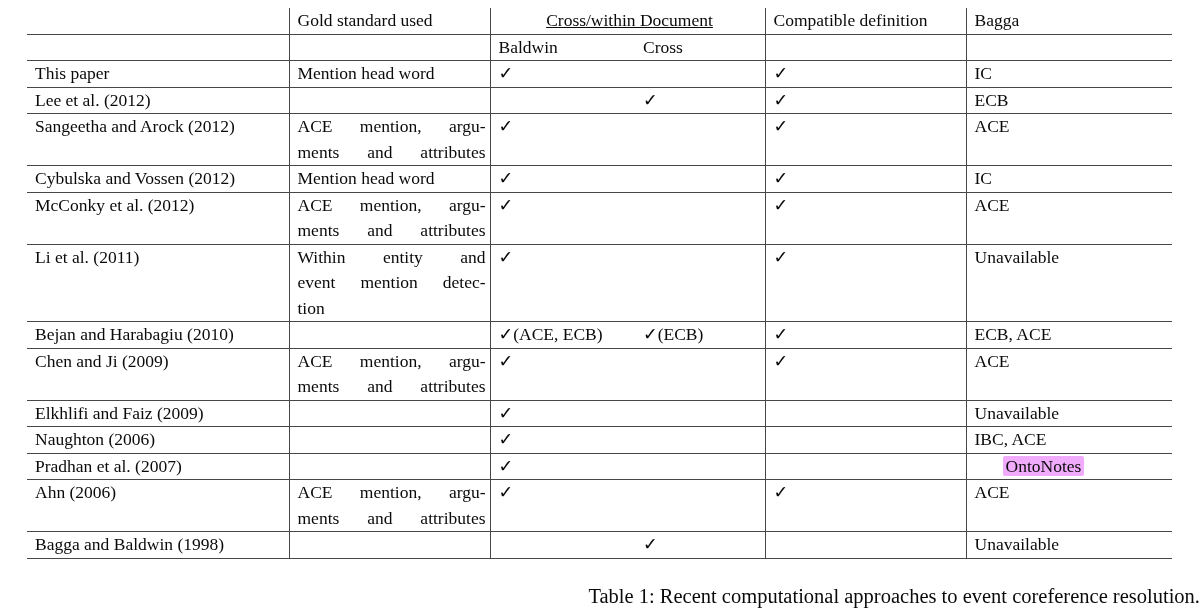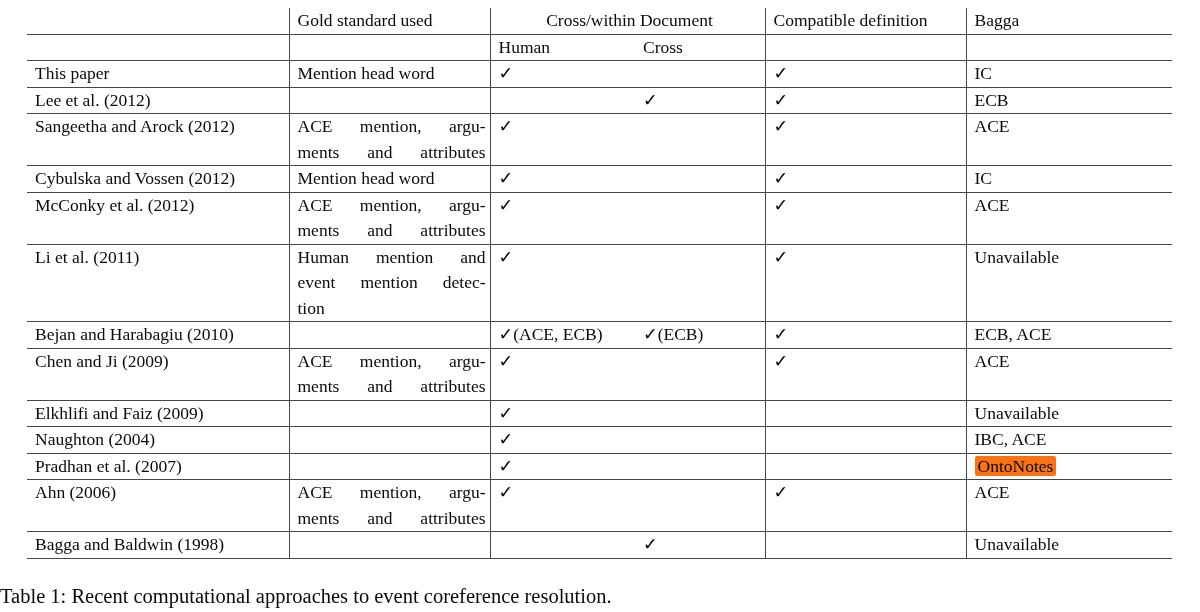--- a/index.html
+++ b/index.html
@@ -10,27 +10,27 @@
   table.approaches {
     position:absolute; left:27px; top:8px;
     border-collapse:collapse; table-layout:fixed;
   }
   td {
     font-size:17.5px; line-height:25.5px; padding:0 4px 0 8px;
     vertical-align:top; border-bottom:1.5px solid #474747;
     overflow:hidden;
   }
   .vline { border-left:1.5px solid #474747; }
-  .center { text-align:center; }
+  .center { text-align:center;text-decoration:underline; }
   .gold { white-space:pre-line;margin-left:22px; }
   .justify { text-align:justify; text-align-last:justify; }
-  .hl { background:#f97316; padding:0 3px; border-radius:2px; }
+  .hl { background:#f0abfc; padding:0 3px; border-radius:2px;margin-left:28px; }
   .caption {
     position:absolute; left:0; top:584px; width:1200px;
-    text-align:left; font-size:20.5px; line-height:25px;
+    text-align:right; font-size:20.5px; line-height:25px;
   }
 </style>
 </head>
 <body>
 
 <div class="page">
   <table class="approaches">
     <colgroup>
       <col style="width:262px">
         <col style="width:201px">
@@ -44,21 +44,21 @@
         <tr>
       <td></td>
       <td class="vline">Gold standard used</td>
       <td class="vline center" colspan="2">Cross/within Document</td>
       <td class="vline">Compatible definition</td>
       <td class="vline">Bagga</td>
     </tr>
     <tr>
       <td></td>
       <td class="vline"></td>
-      <td class="vline">Human</td>
+      <td class="vline">Baldwin</td>
       <td>Cross</td>
       <td class="vline"></td>
       <td class="vline"></td>
     </tr>
 
     <tr>
       <td>This paper</td>
       <td class="vline gold">Mention head word</td>
       <td class="vline">✓</td>
       <td></td>
@@ -94,21 +94,21 @@
       <td>McConky et al. (2012)</td>
       <td class="vline gold justify">ACE mention, argu-
 ments and attributes</td>
       <td class="vline">✓</td>
       <td></td>
       <td class="vline">✓</td>
       <td class="vline">ACE</td>
     </tr>
     <tr>
       <td>Li et al. (2011)</td>
-      <td class="vline gold justify">Human mention and
+      <td class="vline gold justify">Within entity and
 event mention detec-
 tion</td>
       <td class="vline">✓</td>
       <td></td>
       <td class="vline">✓</td>
       <td class="vline">Unavailable</td>
     </tr>
     <tr>
       <td>Bejan and Harabagiu (2010)</td>
       <td class="vline gold"></td>
@@ -128,21 +128,21 @@
     </tr>
     <tr>
       <td>Elkhlifi and Faiz (2009)</td>
       <td class="vline gold"></td>
       <td class="vline">✓</td>
       <td></td>
       <td class="vline"></td>
       <td class="vline">Unavailable</td>
     </tr>
     <tr>
-      <td>Naughton (2004)</td>
+      <td>Naughton (2006)</td>
       <td class="vline gold"></td>
       <td class="vline">✓</td>
       <td></td>
       <td class="vline"></td>
       <td class="vline">IBC, ACE</td>
     </tr>
     <tr>
       <td>Pradhan et al. (2007)</td>
       <td class="vline gold"></td>
       <td class="vline">✓</td>

